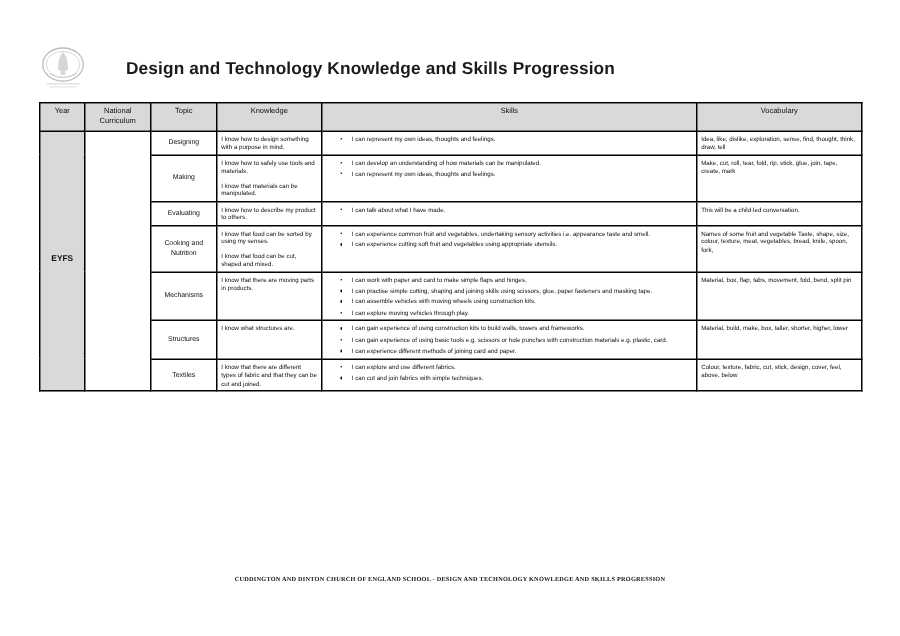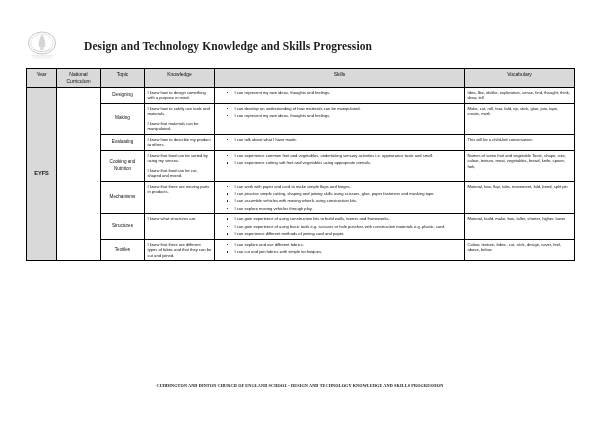--- a/index.html
+++ b/index.html
@@ -27,21 +27,21 @@
   .crest {
     margin-left: 26px;
     width: 32px; height: 34px;
     position: relative;
     flex: 0 0 auto;
     opacity: .55;
   }
   .crest svg { display: block; }
   .doc-title {
     margin-left: 26px;
-    font-family: Liberation Serif, serif;
+    font-family: Liberation Sans, sans-serif;
     font-size: 11.5px;
     font-weight: 700;
     color: #1b1b1b;
     letter-spacing: .1px;
     white-space: nowrap;
   }
 
   
   .grid {
     position: absolute;

